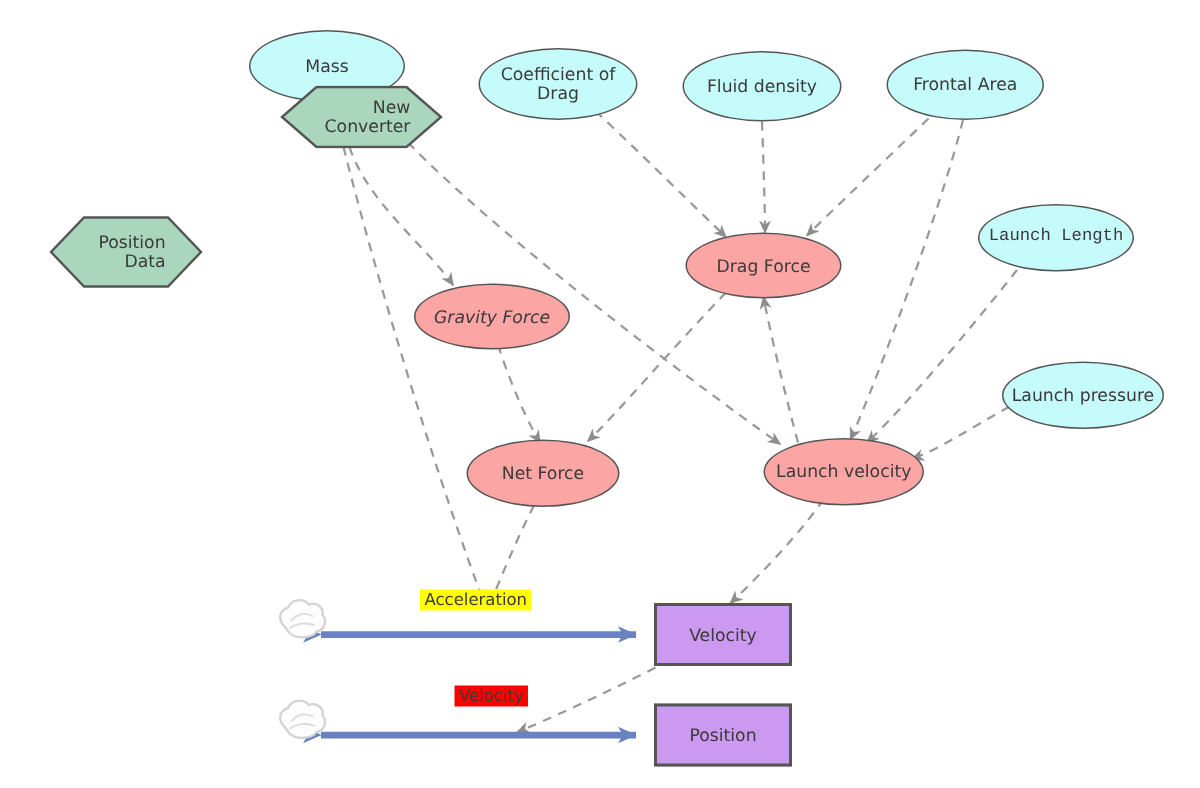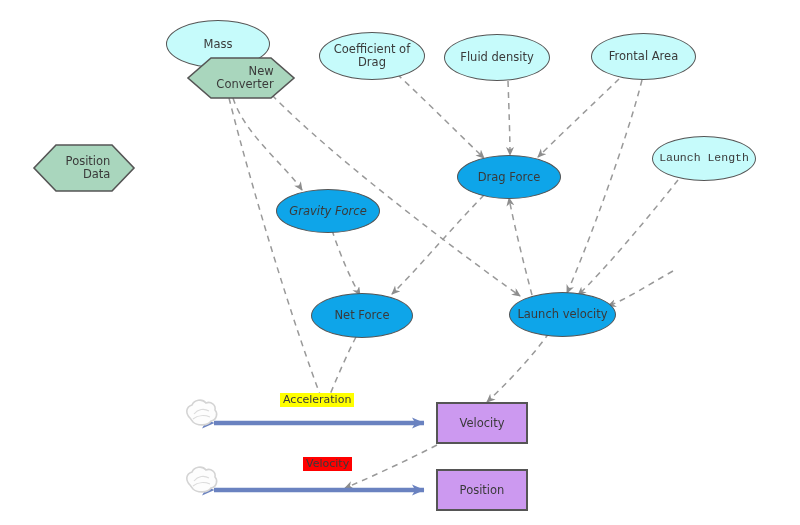--- a/index.html
+++ b/index.html
@@ -41,21 +41,21 @@
     white-space: pre-line;
   }
   .node-ellipse-stock {
     border-radius: 50%;
     background: #c6fbfb;
     border: 1.6px solid #555555;
     font-size: 11.5px;
   }
   .node-ellipse-aux {
     border-radius: 50%;
-    background: #0ea5e9;
+    background: #fca5a5;
     border: 1.6px solid #555555;
     font-size: 11.5px;
   }
   .node-hex-wrap {
     position: absolute;
   }
   .hex-svg {
     position: absolute;
     left: 0;
     top: 0;
@@ -157,32 +157,35 @@
 
   <div class="node node-ellipse-stock" style="left:166px; top:20px; width:104px; height:48px;">
     <span>Mass</span>
   </div>
 
   <div class="node node-ellipse-stock" style="left:319px; top:32px; width:106px; height:48px;">
     <span>Coefficient of
 Drag</span>
   </div>
 
-  <div class="node node-ellipse-stock" style="left:444px; top:34px; width:106px; height:47px;">
+  <div class="node node-ellipse-stock" style="left:455px; top:34px; width:106px; height:47px;">
     <span>Fluid density</span>
   </div>
 
   <div class="node node-ellipse-stock" style="left:591px; top:33px; width:105px; height:47px;">
     <span>Frontal Area</span>
   </div>
 
   <div class="node node-ellipse-stock" style="left:652px; top:136px; width:104px; height:45px;font-family:Liberation Mono, monospace;">
     <span>Launch Length</span>
   </div>
 
+  <div class="node node-ellipse-stock" style="left:668px; top:241px; width:108px; height:45px;">
+    <span>Launch pressure</span>
+  </div>
 
   <div class="node node-ellipse-aux" style="left:457px; top:155px; width:104px; height:44px;">
     <span>Drag Force</span>
   </div>
 
   <div class="node node-ellipse-aux" style="left:276px; top:189px; width:104px; height:44px;font-style:italic;">
     <span>Gravity Force</span>
   </div>
 
   <div class="node node-ellipse-aux" style="left:311px; top:293px; width:102px; height:45px;">

